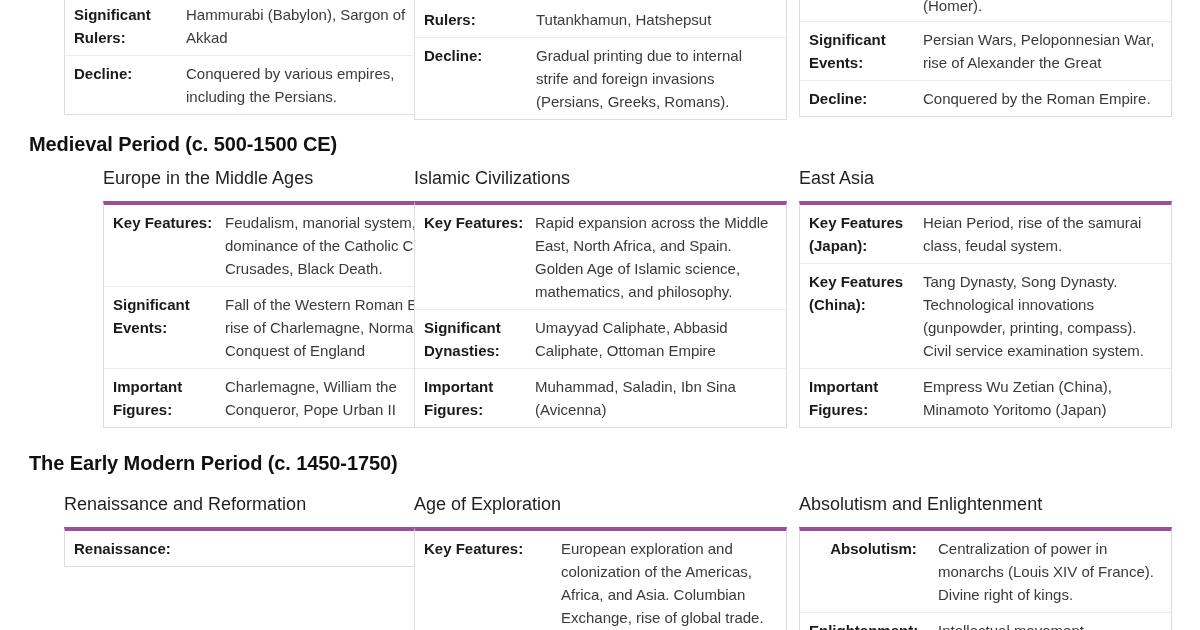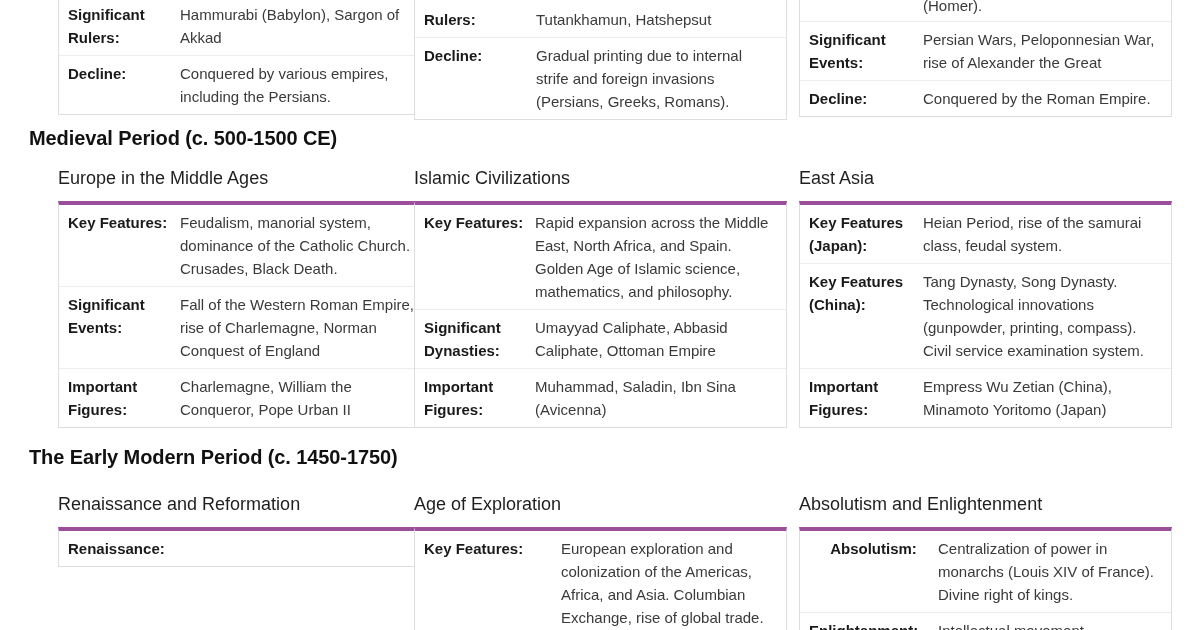--- a/index.html
+++ b/index.html
@@ -4,28 +4,29 @@
 <style>
   * { box-sizing: border-box; margin: 0; padding: 0; }
   html, body {
     width: 1200px; height: 630px; overflow: hidden;
     background: #ffffff;
     font-family: "Liberation Sans", "DejaVu Sans", sans-serif;
     color: #1f1f1f;
   }
   .page { position: relative; width: 1200px; height: 630px; }
   .col { position: absolute; width: 373px; }
-  .c1 { left: 14px; padding-left: 44px; }
+  .c1 { left: 20px; padding-left: 44px; }
   .c2 { left: 414px; }
   .c3 { left: 799px; }
 
   .period-title {
     position: absolute; left: 29px;
     font-size: 20px; font-weight: bold; color: #111;
     letter-spacing: -0.1px;
+    margin-top: 6px;
   }
   .sub-title {
     font-size: 18px; font-weight: normal; color: #1f1f1f;
     height: 26px; line-height: 26px;
   }
 
   .tbl {
     width: 373px;
     border: 1px solid #dedede;
     border-top: 4px solid #9b4f9b;
@@ -94,21 +95,21 @@
       </div>
       <div class="row">
         <div class="k" style="width:123px;">Decline:</div>
         <div class="v">Conquered by the Roman Empire.</div>
       </div>
     </div>
   </div>
 
   <div class="period-title" style="top:127px;">Medieval Period (c. 500-1500 CE)</div>
 
-  <div class="col c1" style="top:165px;">
+  <div class="col c1" style="top:165px;margin-left:39px;">
     <div class="sub-title">Europe in the Middle Ages</div>
     <div class="tbl" style="margin-top:10px;">
       <div class="row">
         <div class="k" style="width:121px;">Key Features:</div>
         <div class="v">Feudalism, manorial system, dominance of the Catholic Church. Crusades, Black Death.</div>
       </div>
       <div class="row">
         <div class="k" style="width:121px;">Significant Events:</div>
         <div class="v">Fall of the Western Roman Empire, rise of Charlemagne, Norman Conquest of England</div>
       </div>

